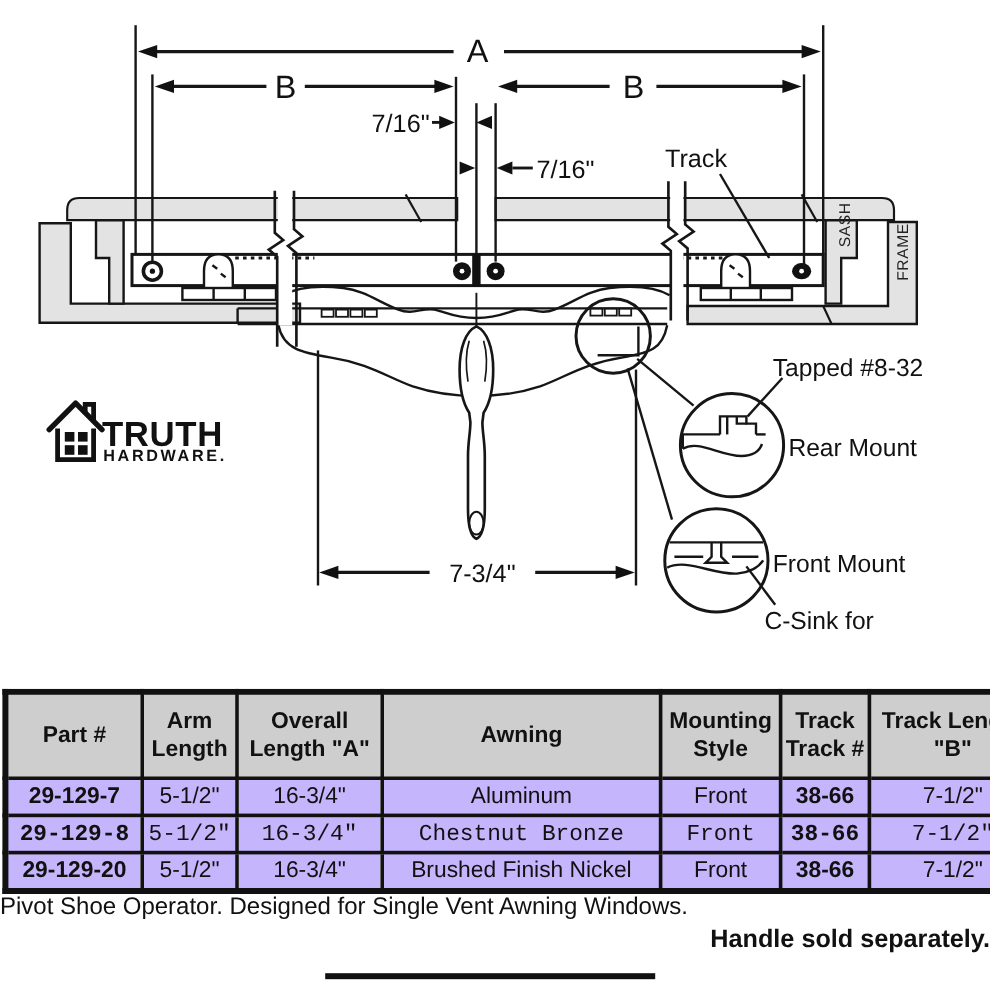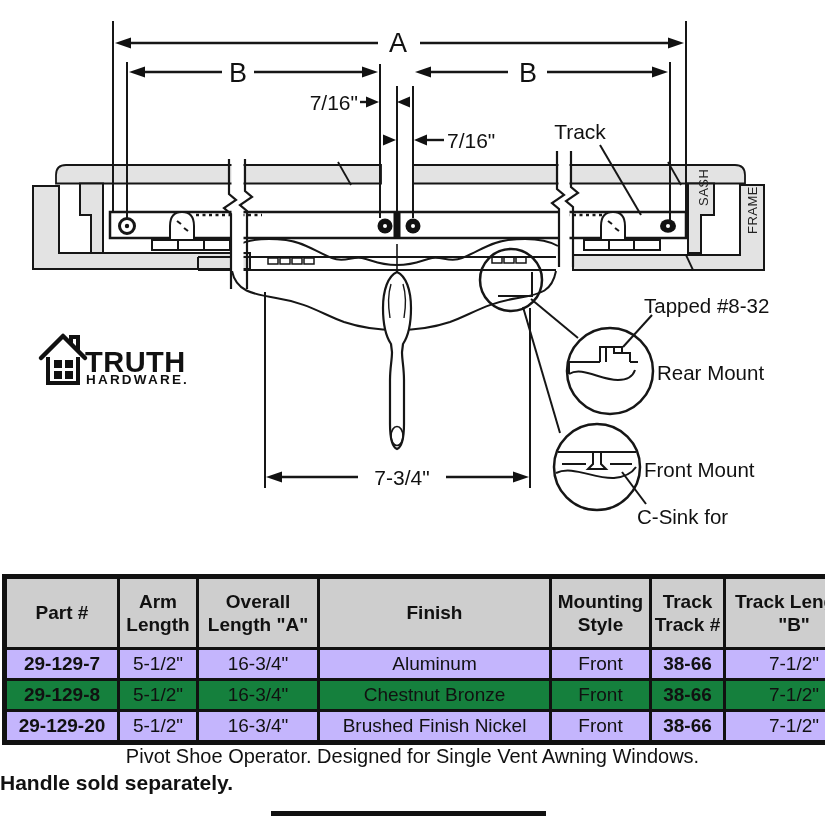--- a/index.html
+++ b/index.html
@@ -14,25 +14,25 @@
   .logoSub{font-size:13.5px;font-weight:700;letter-spacing:2.2px;}
 
   .tablewrap{position:absolute;left:0px;top:527px;width:825px;height:190px;overflow:hidden;margin-top:47px;}
   table.parts{border-collapse:collapse;table-layout:fixed;width:860px;margin-left:2px;
       font-size:19px;}
   table.parts{border:5px solid #111;}
   table.parts th,table.parts td{border:3px solid #111;text-align:center;vertical-align:middle;
       padding:0 2px;overflow:hidden;}
   table.parts th{background:#cecece;font-weight:bold;height:68px;line-height:1.22;}
   table.parts td{height:28px;background:#c4b5fd;}
-  table.parts tr.alt td{background:#15803d;}
+  table.parts tr.alt td{background:#c4b5fd;font-family:Liberation Mono, monospace;}
   td.boldcell{font-weight:bold;}
 
-  .caption1{position:absolute;left:0;top:745px;width:825px;text-align:center;font-size:20px;}
-  .caption2{position:absolute;left:0;top:771px;width:825px;text-align:left;
+  .caption1{position:absolute;left:0;top:745px;width:825px;text-align:left;font-size:20px;}
+  .caption2{position:absolute;left:0;top:771px;width:825px;text-align:right;
             font-size:21px;font-weight:bold;}
   .bottomrule{position:absolute;left:271px;top:811px;width:275px;height:5px;background:#111;}
 </style>
 </head>
 <body>
 
 <div class="page">
 
   <svg class="drawing" width="825" height="527" viewBox="0 0 825 527">
 
@@ -240,21 +240,21 @@
         <col style="width:232px">
           <col style="width:100px">
           <col style="width:74px">
           <col style="width:140px">
       </colgroup>
       <tbody>
           <tr>
         <th>Part #</th>
         <th>Arm Length</th>
         <th>Overall Length "A"</th>
-        <th>Finish</th>
+        <th>Awning</th>
         <th>Mounting Style</th>
         <th>Track Track #</th>
         <th>Track Length "B"</th>
       </tr>
       <tr>
         <td class="boldcell">29-129-7</td>
         <td>5-1/2"</td>
         <td>16-3/4"</td>
         <td>Aluminum</td>
         <td>Front</td>

